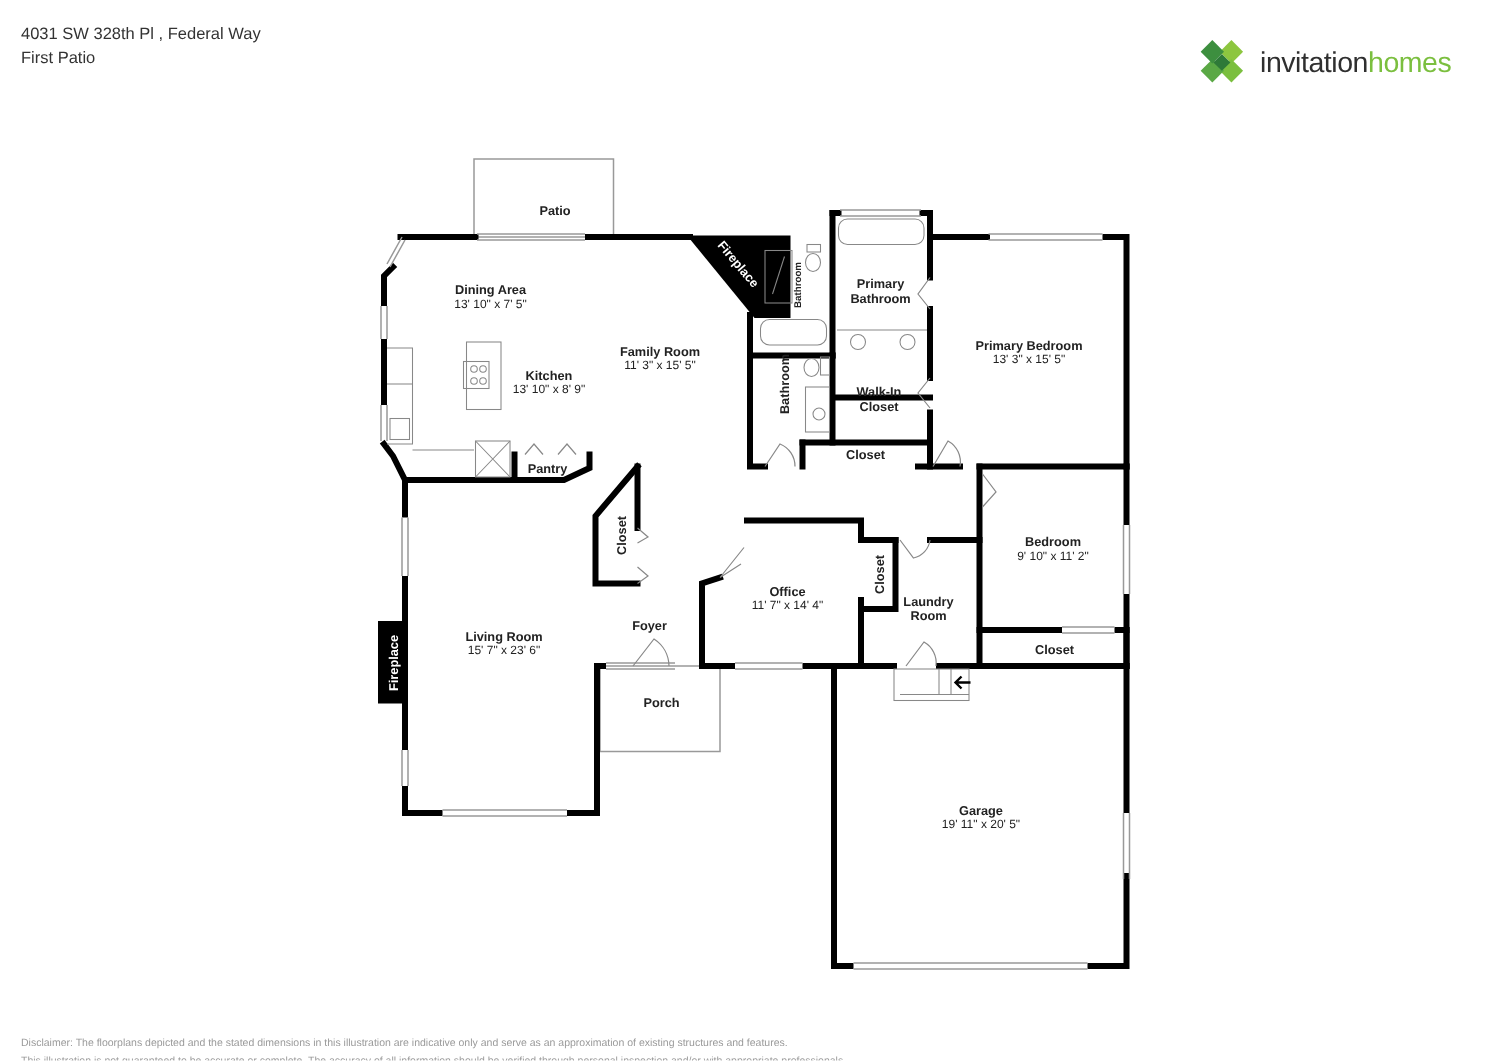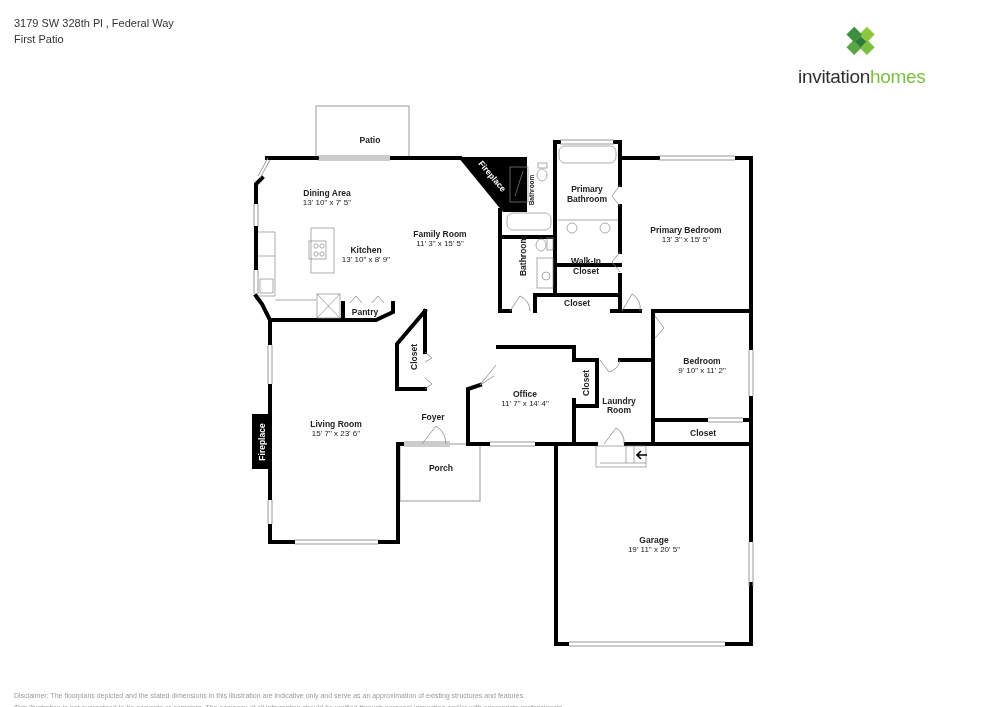--- a/index.html
+++ b/index.html
@@ -1,32 +1,32 @@
 <!DOCTYPE html>
 <html><head>
 <meta charset="utf-8">
 <style>
   html, body { margin: 0; padding: 0; background: #ffffff; }
   body { width: 1000px; height: 707px; position: relative; overflow: hidden; font-family: "Liberation Sans", sans-serif; color: #222; }
   .hdr { position: absolute; left: 14px; top: 15px; font-size: 11px; line-height: 16px; color: #333; }
-  .logo { position: absolute; left: 798px; top: 26px; display: flex; align-items: center; gap: 6px; flex-direction: column; }
+  .logo { position: absolute; left: 798px; top: 26px; display: flex; align-items: center; gap: 6px; }
   .logo-text { font-size: 19px; letter-spacing: -0.3px; font-family: "Liberation Sans", sans-serif; }
   .logo-text .a { color: #2f2f2f; }
   .logo-text .b { color: #7bbf3f; }
   .disc { position: absolute; left: 14px; top: 690px; font-size: 7px; line-height: 12px; color: #9a9a9a; white-space: nowrap; }
   svg.plan { position: absolute; left: 0; top: 0; }
   .lbl { font-family: "Liberation Sans", sans-serif; font-weight: bold; font-size: 8.5px; fill: #222; text-anchor: middle; }
   .dim { font-family: "Liberation Sans", sans-serif; font-size: 8px; fill: #222; text-anchor: middle; }
   .wht { fill: #ffffff; }
 </style>
 </head>
 <body>
 
 <div class="hdr">
-  <div>3179 SW 328th Pl , Federal Way</div>
+  <div>4031 SW 328th Pl , Federal Way</div>
   <div>First Patio</div>
 </div>
 
 <div class="logo">
   <svg width="36" height="34" viewBox="0 0 36 34">
     <g transform="rotate(45 18 17)">
       <rect x="10" y="2" width="11" height="11" fill="#8dc63f"></rect>
       <rect x="19" y="11" width="11" height="11" fill="#7bbf3f"></rect>
       <rect x="10" y="20" width="11" height="11" fill="#5aa845"></rect>
       <rect x="1" y="11" width="11" height="11" fill="#3d8f3f"></rect>

